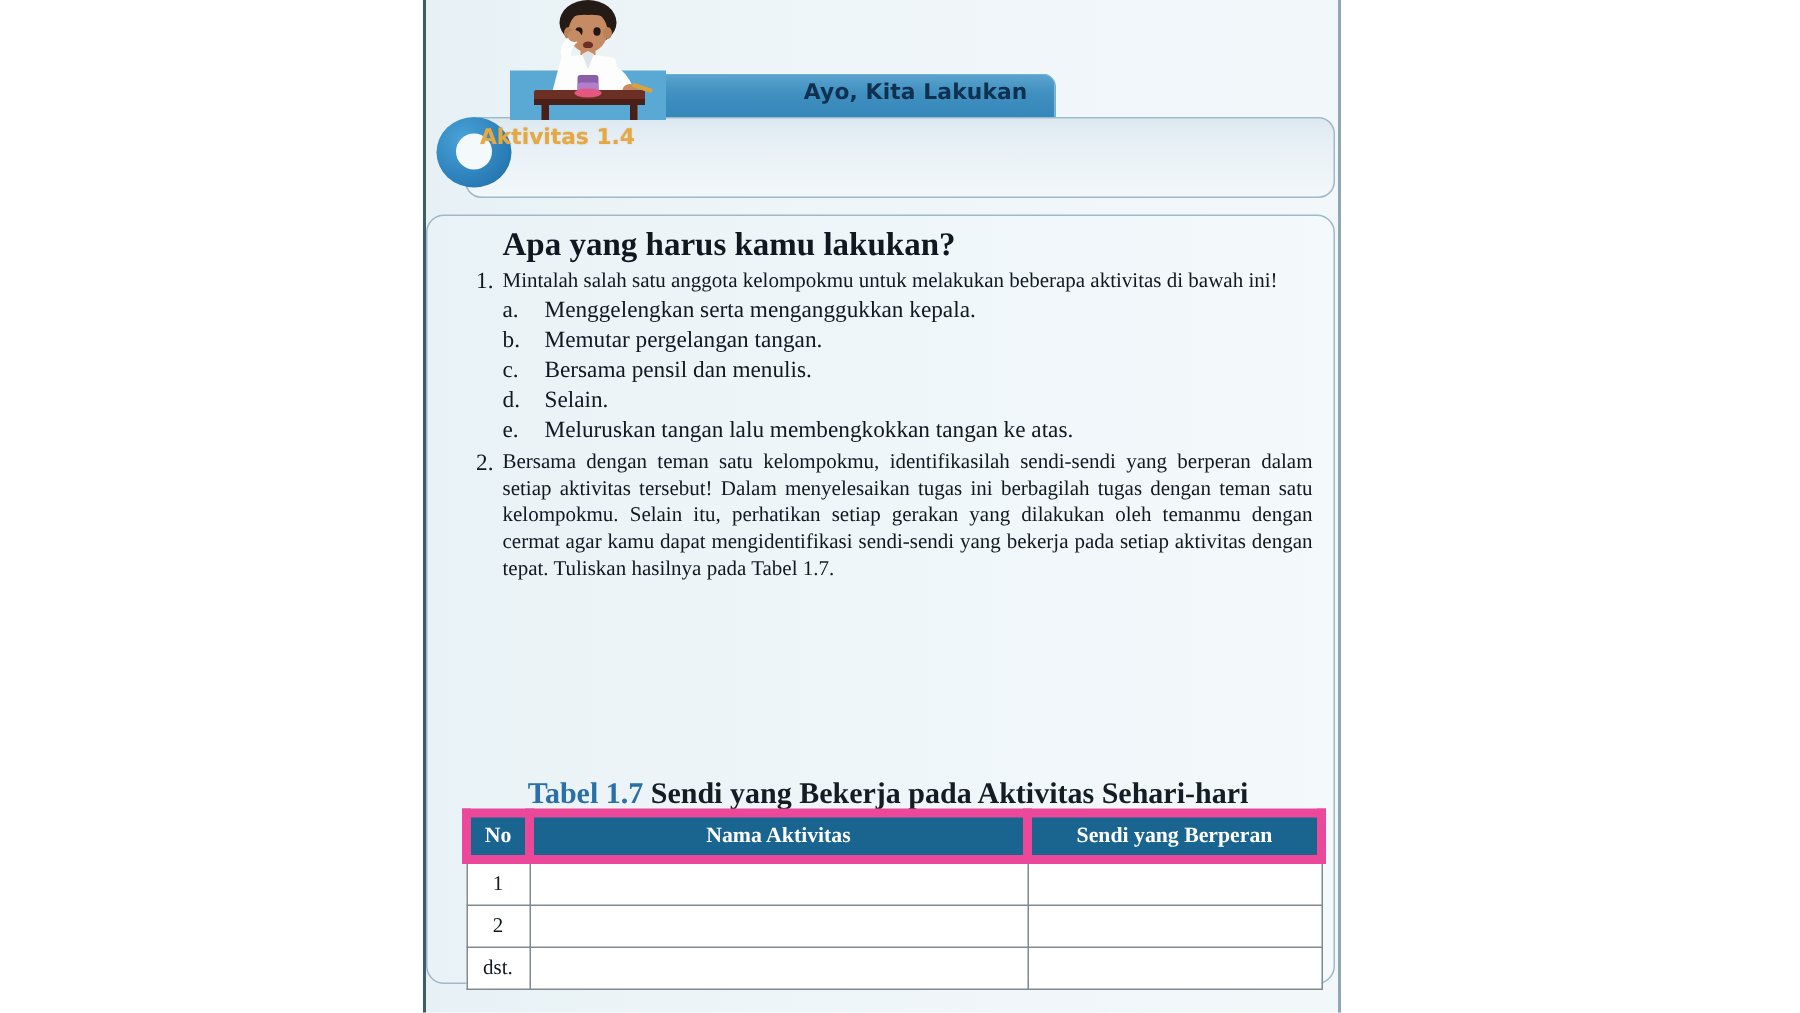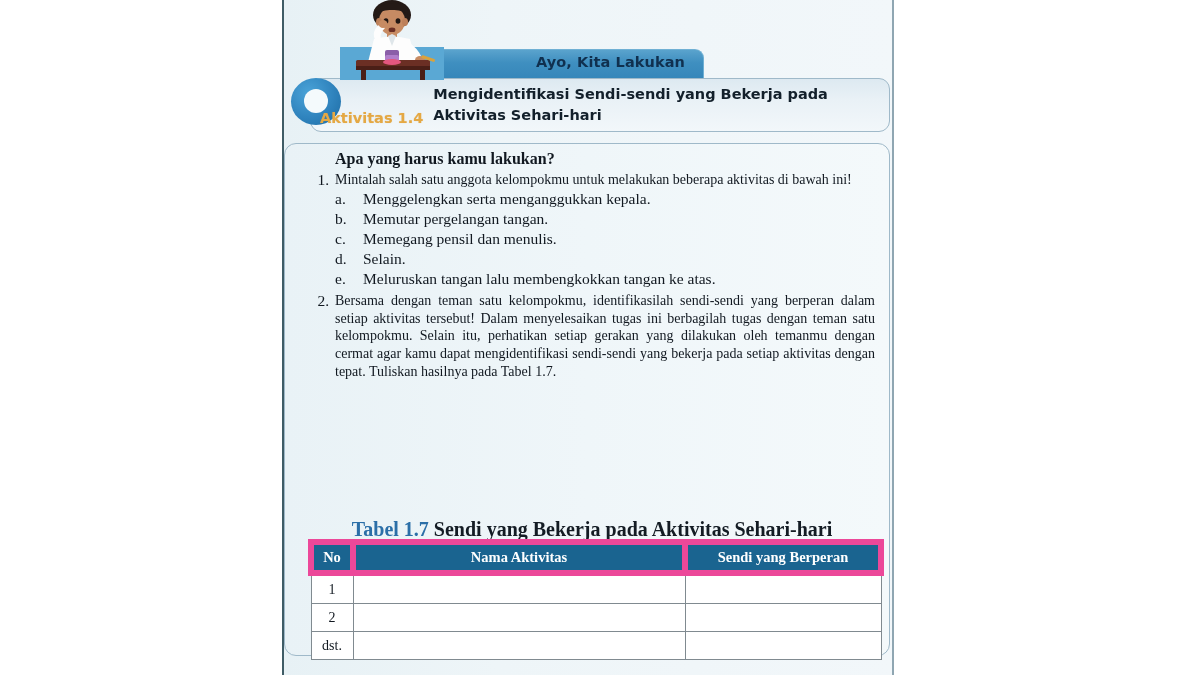--- a/index.html
+++ b/index.html
@@ -169,21 +169,21 @@
 
   .content-inner {
     position: absolute;
     left: 303px;
     top: 150px;
     width: 572px;
   }
 
   .q-heading {
     font-family: "Liberation Serif", serif;
-    font-size: 16px;
+    font-size: 22px;
     font-weight: bold;
     color: #111820;
     margin: 0 0 3px 32px;
   }
 
   ol.main-list {
     margin: 0;
     padding: 0;
     list-style: none;
   }
@@ -338,21 +338,20 @@
       <span class="ayo-tab-label">Ayo, Kita Lakukan</span>
     </div>
 
     <div class="title-pill"></div>
 
     <div class="ring-outer"></div>
     <div class="ring-inner"></div>
 
     <div class="title-row">
       <span class="aktivitas-num">Aktivitas 1.4</span>
-      <span class="aktivitas-title">Mengidentifikasi Sendi-sendi yang Bekerja pada Aktivitas Sehari-hari</span>
     </div>
   </div>
 
   <div class="content-box"></div>
 
   <div class="content-inner">
 
     <div class="q-heading">Apa yang harus kamu lakukan?</div>
 
     <ol class="main-list">
@@ -364,21 +363,21 @@
           <li>
             <span class="letter">a.</span>
             <span>Menggelengkan serta menganggukkan kepala.</span>
           </li>
           <li>
             <span class="letter">b.</span>
             <span>Memutar pergelangan tangan.</span>
           </li>
           <li>
             <span class="letter">c.</span>
-            <span>Memegang pensil dan menulis.</span>
+            <span>Bersama pensil dan menulis.</span>
           </li>
           <li>
             <span class="letter">d.</span>
             <span>Selain.</span>
           </li>
           <li>
             <span class="letter">e.</span>
             <span>Meluruskan tangan lalu  membengkokkan tangan ke atas.</span>
           </li>
         </ol>

